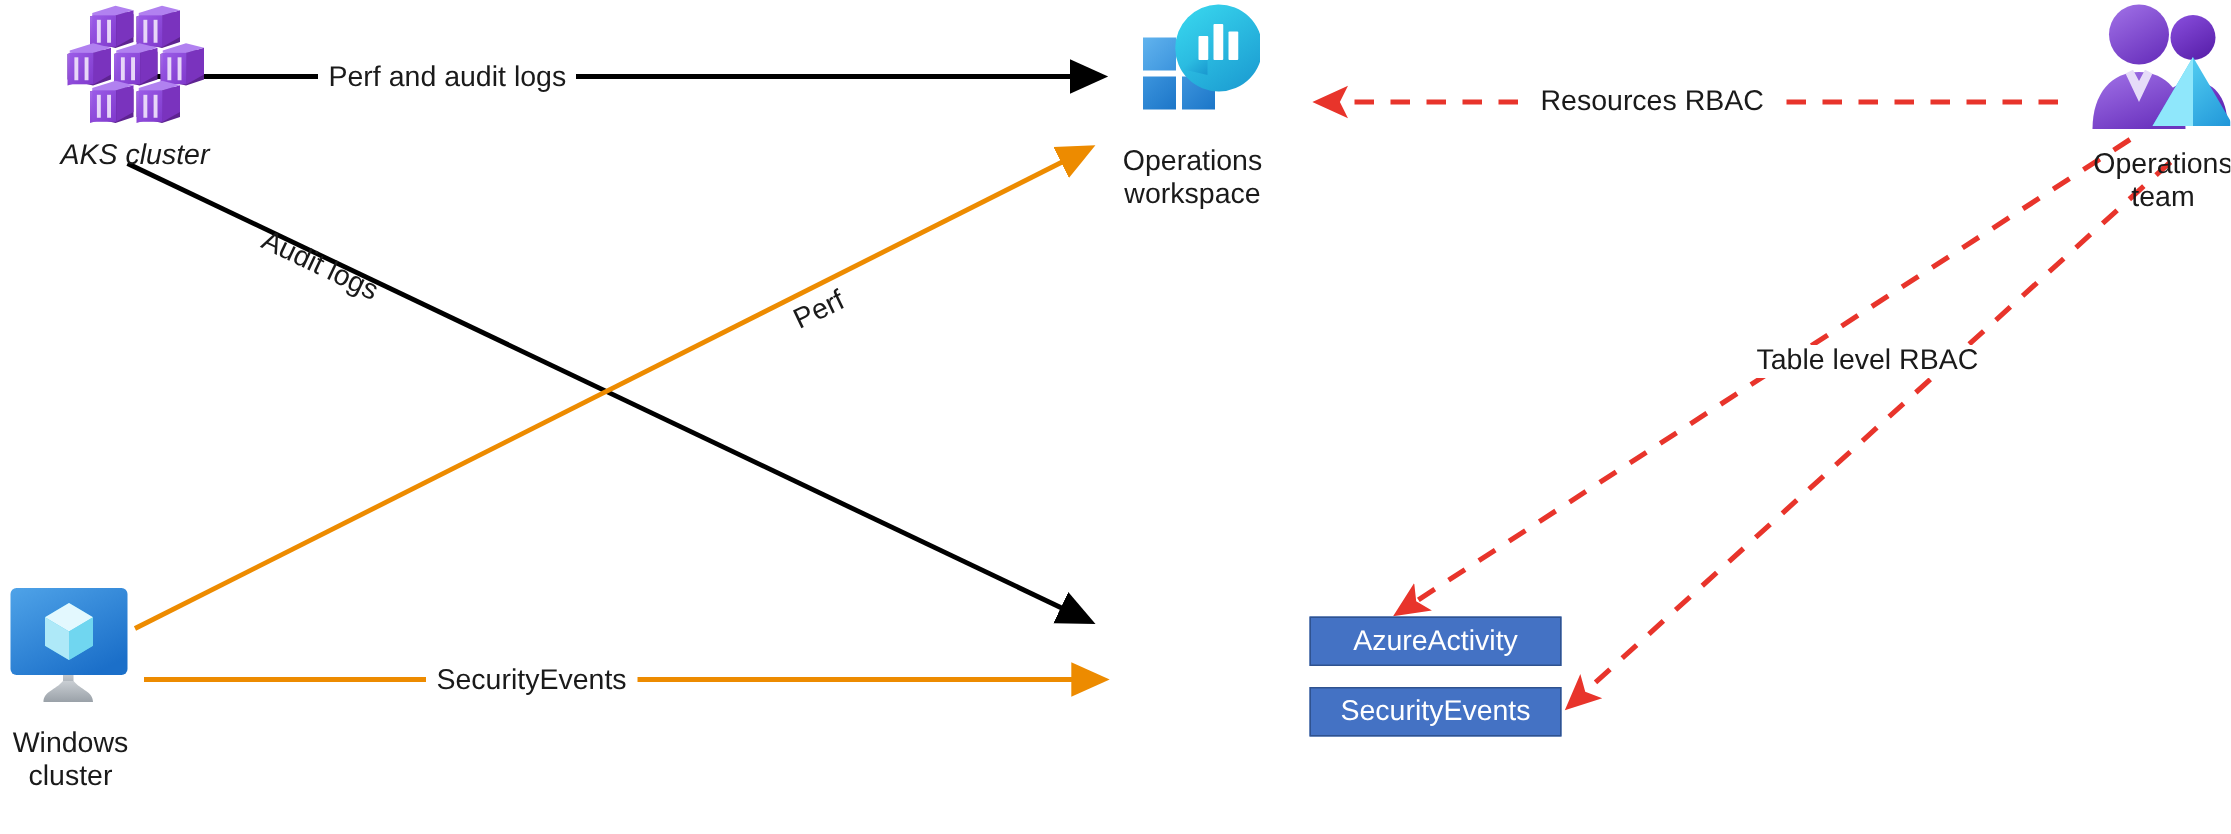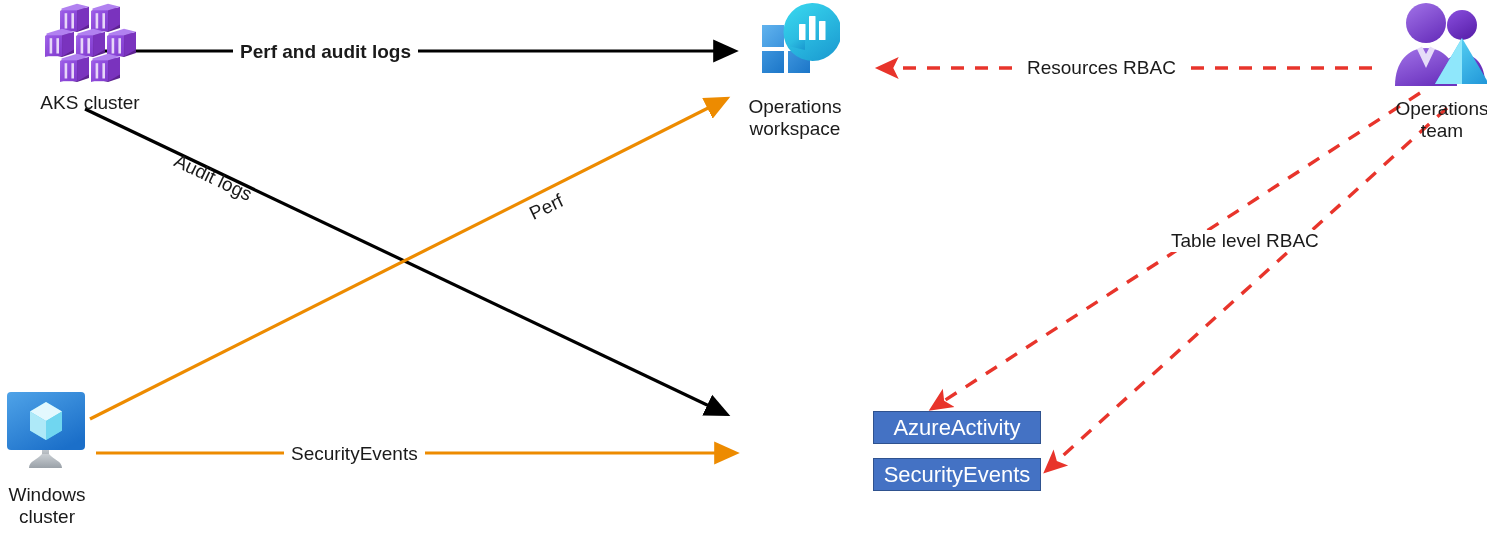--- a/index.html
+++ b/index.html
@@ -58,21 +58,21 @@
     transform-origin: left top;
     background: transparent;
     padding: 0;
   }
   .table-box {
     position: absolute;
     box-sizing: border-box;
     display: flex;
     align-items: center;
     justify-content: center;
-    font-size: 22px;
+    font-size: 19px;
     color: #ffffff;
   }
   .icon-wrap {
     position: relative;
   }
 </style>
 </head>
 <body>
 
 <div id="diagram">
@@ -98,21 +98,21 @@
 
     <line x1="96" y1="453" x2="735" y2="453" stroke="#ED8B00" stroke-width="3.2" marker-end="url(#arrow-orange)"></line>
 
     <line x1="1372" y1="68" x2="880" y2="68" stroke="#E8342B" stroke-width="3.4" stroke-dasharray="13 11" marker-end="url(#arrow-red)"></line>
 
     <line x1="1420" y1="93" x2="933" y2="408" stroke="#E8342B" stroke-width="3.4" stroke-dasharray="13 11" marker-end="url(#arrow-red)"></line>
 
     <line x1="1447" y1="108" x2="1047" y2="470" stroke="#E8342B" stroke-width="3.4" stroke-dasharray="13 11" marker-end="url(#arrow-red)"></line>
   </svg>
 
-  <div class="edge-label" style="left:233px; top:41px;font-weight:bold;">Perf and audit logs</div>
+  <div class="edge-label" style="left:212px; top:41px;">Perf and audit logs</div>
 
   <div class="edge-label rot-down" style="left:180px; top:150px;">Audit logs</div>
 
   <div class="edge-label rot-up" style="left:526px; top:205px;">Perf</div>
 
   <div class="edge-label" style="left:284px; top:443px;">SecurityEvents</div>
 
   <div class="edge-label" style="left:1020px; top:57px;">Resources RBAC</div>
 
   <div class="edge-label" style="left:1164px; top:230px;">Table level RBAC</div>
@@ -144,21 +144,21 @@
         <use href="#aksBox" x="47" y="4"></use>
 
         <use href="#aksBox" x="1" y="29"></use>
         <use href="#aksBox" x="32" y="29"></use>
         <use href="#aksBox" x="63" y="29"></use>
 
         <use href="#aksBox" x="16" y="54"></use>
         <use href="#aksBox" x="47" y="54"></use>
       </svg>
     </div>
-    <div class="node-label" style="margin-top:6px;">AKS cluster</div>
+    <div class="node-label" style="margin-top:6px;font-style:italic;">AKS cluster</div>
   </div>
 
   <div class="node" style="left:2px; top:390px; width:90px;">
     <div class="icon-wrap">
       <svg width="86" height="86" viewBox="0 0 86 86" xmlns="http://www.w3.org/2000/svg">
         <defs>
           <linearGradient id="monGrad" x1="0" y1="0" x2="0.7" y2="1">
             <stop offset="0%" stop-color="#4FA3E8"></stop>
             <stop offset="100%" stop-color="#1B6FC9"></stop>
           </linearGradient>

